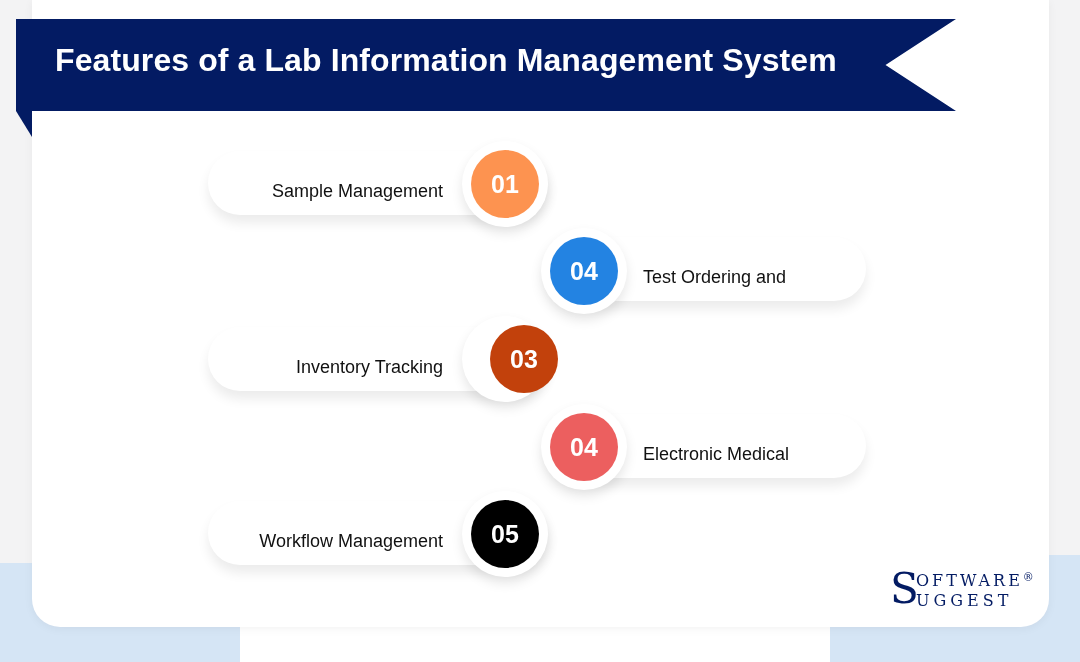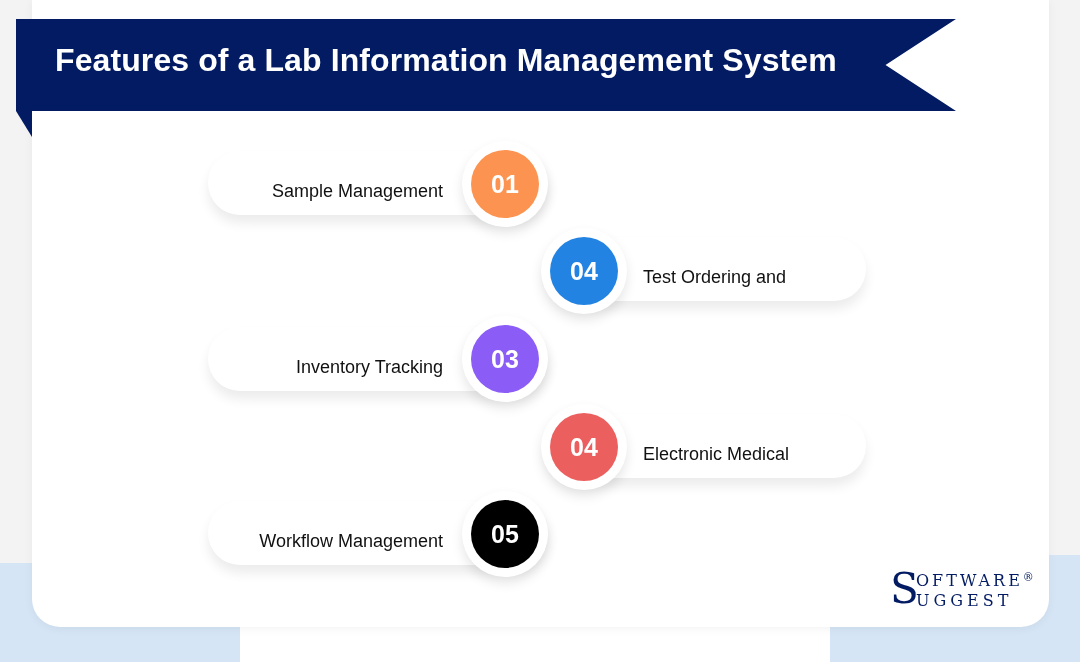--- a/index.html
+++ b/index.html
@@ -53,21 +53,21 @@
     <span>Test Ordering and</span><br>
   </span>
 </div>
 <div class="halo" style="left:541px;top:228px;"></div>
 <div class="badge" style="left:550px;top:237px;background:#2383e2;">04</div>
 
 <div class="pill left" style="left:208px;top:327px;width:340px;">
   <span class="pill-text">Inventory Tracking</span>
 </div>
 <div class="halo" style="left:462px;top:316px;"></div>
-<div class="badge" style="left:471px;top:325px;background:#8b5cf6;">03</div>
+<div class="badge" style="left:490px;top:325px;background:#c2410c;">03</div>
 
 <div class="pill right" style="left:548px;top:414px;width:318px;">
   <span class="pill-text">
     <span>Electronic Medical</span><br>
   </span>
 </div>
 <div class="halo" style="left:541px;top:404px;"></div>
 <div class="badge" style="left:550px;top:413px;background:#ec5f5f;">04</div>
 
 <div class="pill left" style="left:208px;top:501px;width:340px;">

